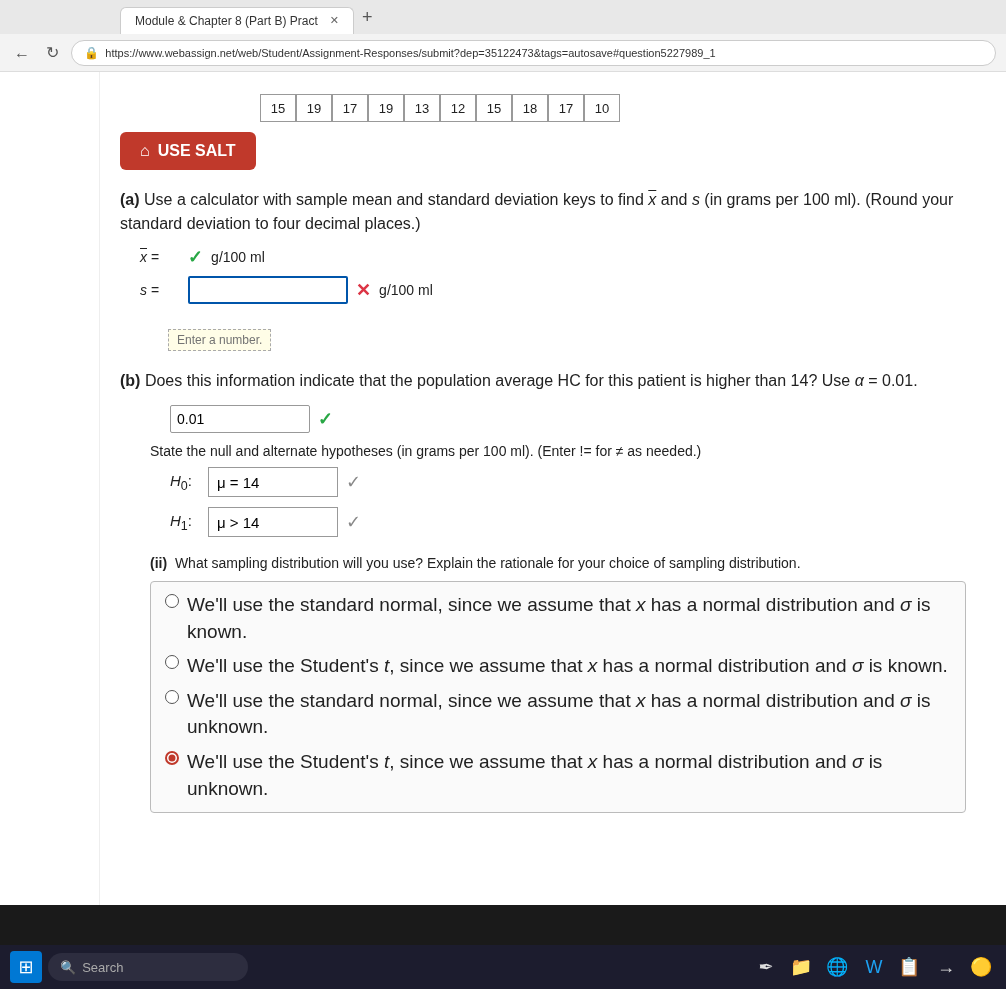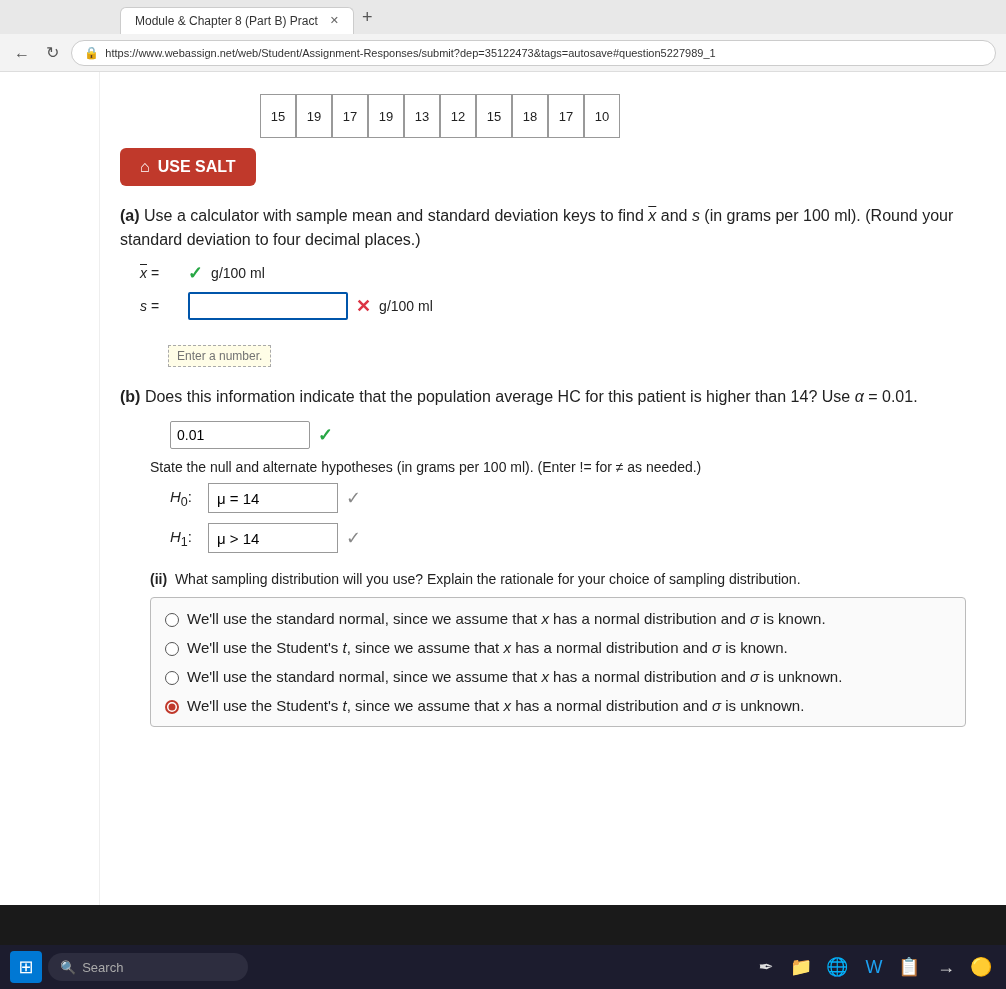--- a/index.html
+++ b/index.html
@@ -106,21 +106,21 @@
     
     .number-row {
       display: flex;
       gap: 0;
       margin: 12px 0 10px 140px;
     }
 
     .num-cell {
       border: 1px solid #999;
       width: 36px;
-      height: 44px;
+      height: 28px;
       display: flex;
       align-items: center;
       justify-content: center;
       font-size: 13px;
       background: white;
       color: #222;
     }
 
     
     .use-salt-btn {
@@ -264,24 +264,24 @@
     .radio-options {
       border: 1px solid #bbb;
       border-radius: 4px;
       padding: 10px 14px;
       margin-top: 10px;
       background: #fafafa;
     }
 
     .radio-option {
       display: flex;
-      align-items: center;
+      align-items: flex-start;
       gap: 8px;
       margin-bottom: 8px;
-      font-size: 15px;
+      font-size: 19px;
       color: #222;
       line-height: 1.4;
     }
 
     .radio-option:last-child {
       margin-bottom: 0;
     }
 
     .radio-btn {
       width: 14px;

